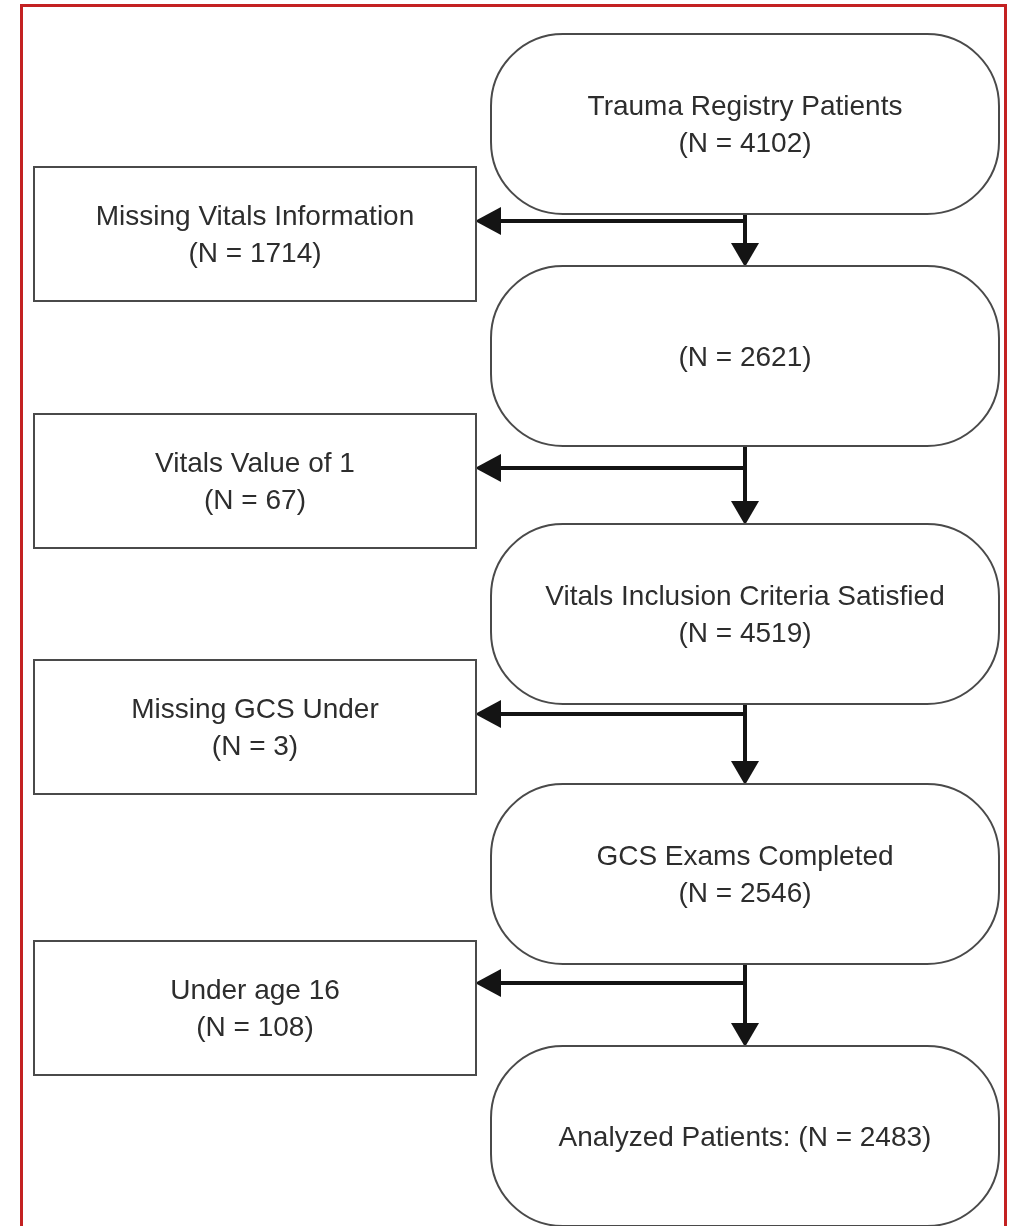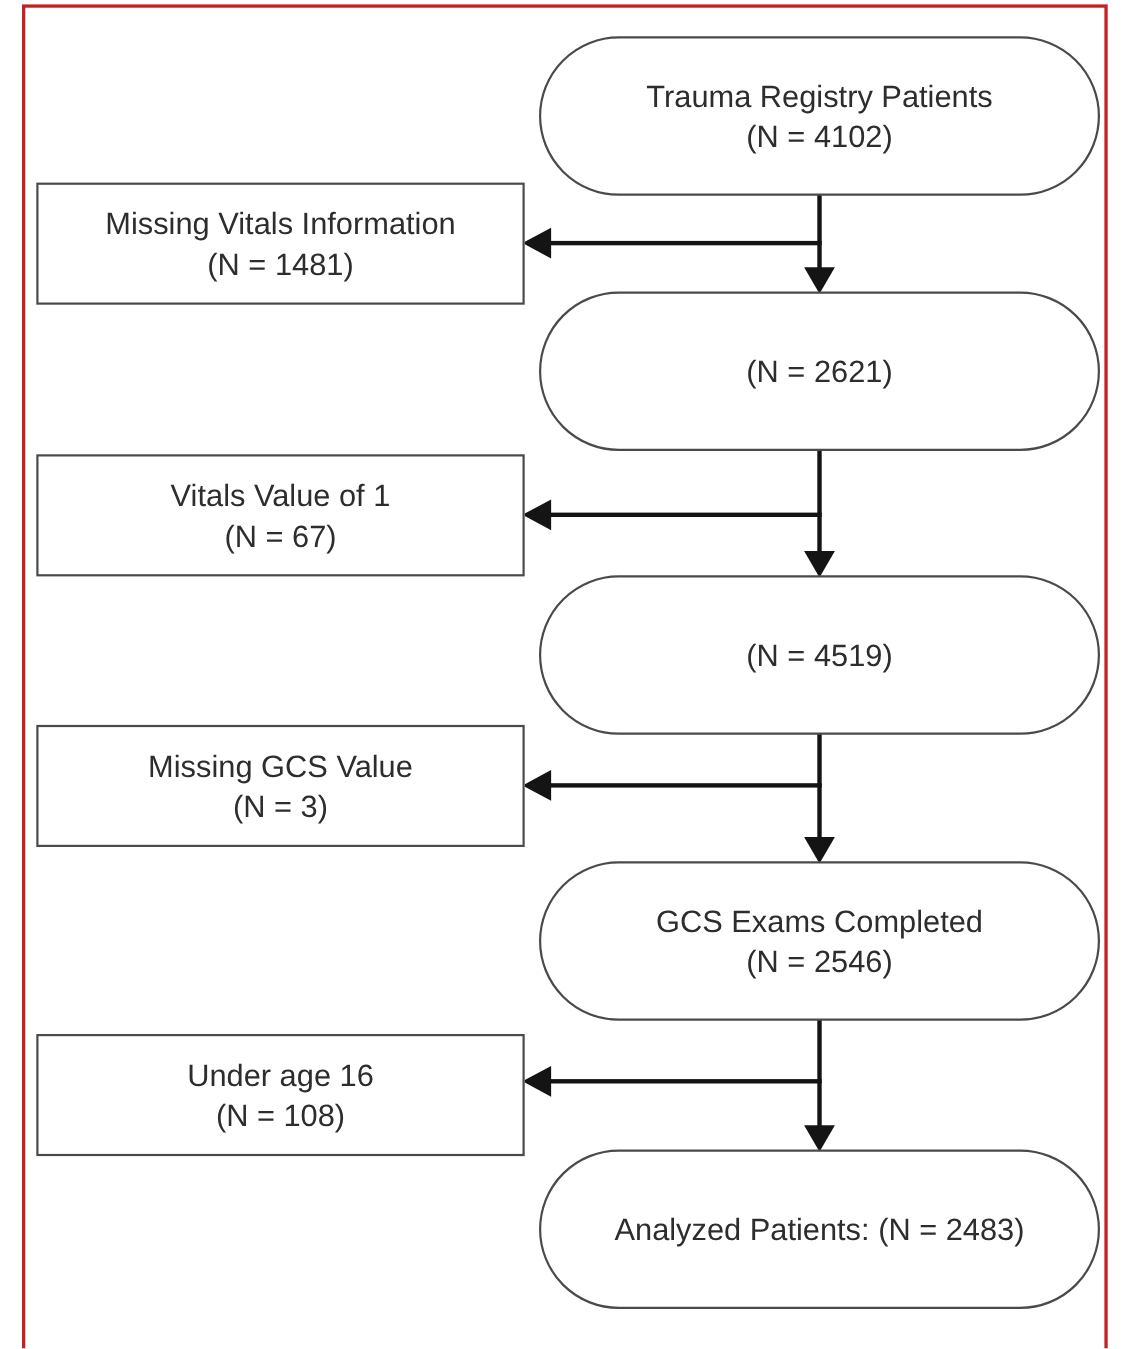--- a/index.html
+++ b/index.html
@@ -54,27 +54,27 @@
     flex-direction: column;
     justify-content: center;
     align-items: center;
     text-align: center;
     font-size: 28px;
     line-height: 37px;
   }
   .stadium {
     left: 490px;
     width: 510px;
-    height: 145px;
+    height: 182px;
     border-radius: 73px;
   }
   .exclusion {
     left: 33px;
     width: 444px;
-    height: 111px;
+    height: 136px;
   }
 </style>
 </head>
 <body>
 
 <div class="screen">
 
   <div class="red-frame"></div>
 
   <div class="vline" style="top:176px;height:70px;"></div>
@@ -100,45 +100,46 @@
   <div class="stadium" style="top:33px;">
     <div>Trauma Registry Patients</div>
     <div>(N = 4102)</div>
   </div>
 
   <div class="stadium" style="top:265px;">
     <div>(N = 2621)</div>
   </div>
 
   <div class="stadium" style="top:523px;">
+    <div>Vitals Inclusion Criteria Satisfied</div>
     <div>(N = 4519)</div>
   </div>
 
   <div class="stadium" style="top:783px;">
     <div>GCS Exams Completed</div>
     <div>(N = 2546)</div>
   </div>
 
   <div class="stadium" style="top:1045px;">
     <div>Analyzed Patients: (N = 2483)</div>
     <div></div>
   </div>
 
   <div class="exclusion" style="top:166px;">
     <div>Missing Vitals Information</div>
-    <div>(N = 1481)</div>
+    <div>(N = 1714)</div>
   </div>
 
   <div class="exclusion" style="top:413px;">
     <div>Vitals Value of 1</div>
     <div>(N = 67)</div>
   </div>
 
   <div class="exclusion" style="top:659px;">
-    <div>Missing GCS Value</div>
+    <div>Missing GCS Under</div>
     <div>(N = 3)</div>
   </div>
 
   <div class="exclusion" style="top:928px;margin-top:12px;">
     <div>Under age 16</div>
     <div>(N = 108)</div>
   </div>
 
 </div>
 

